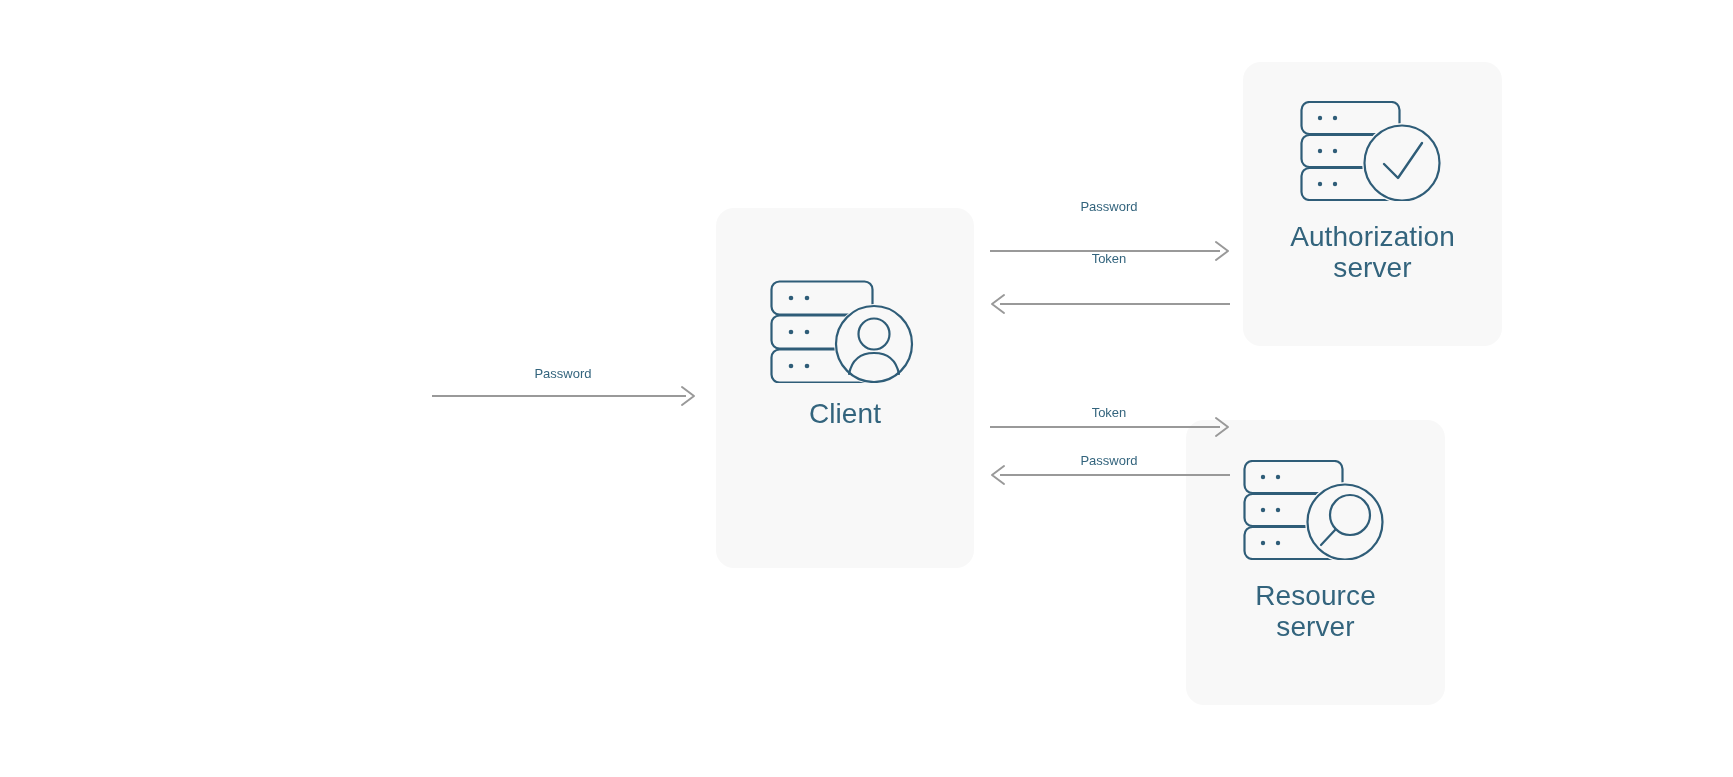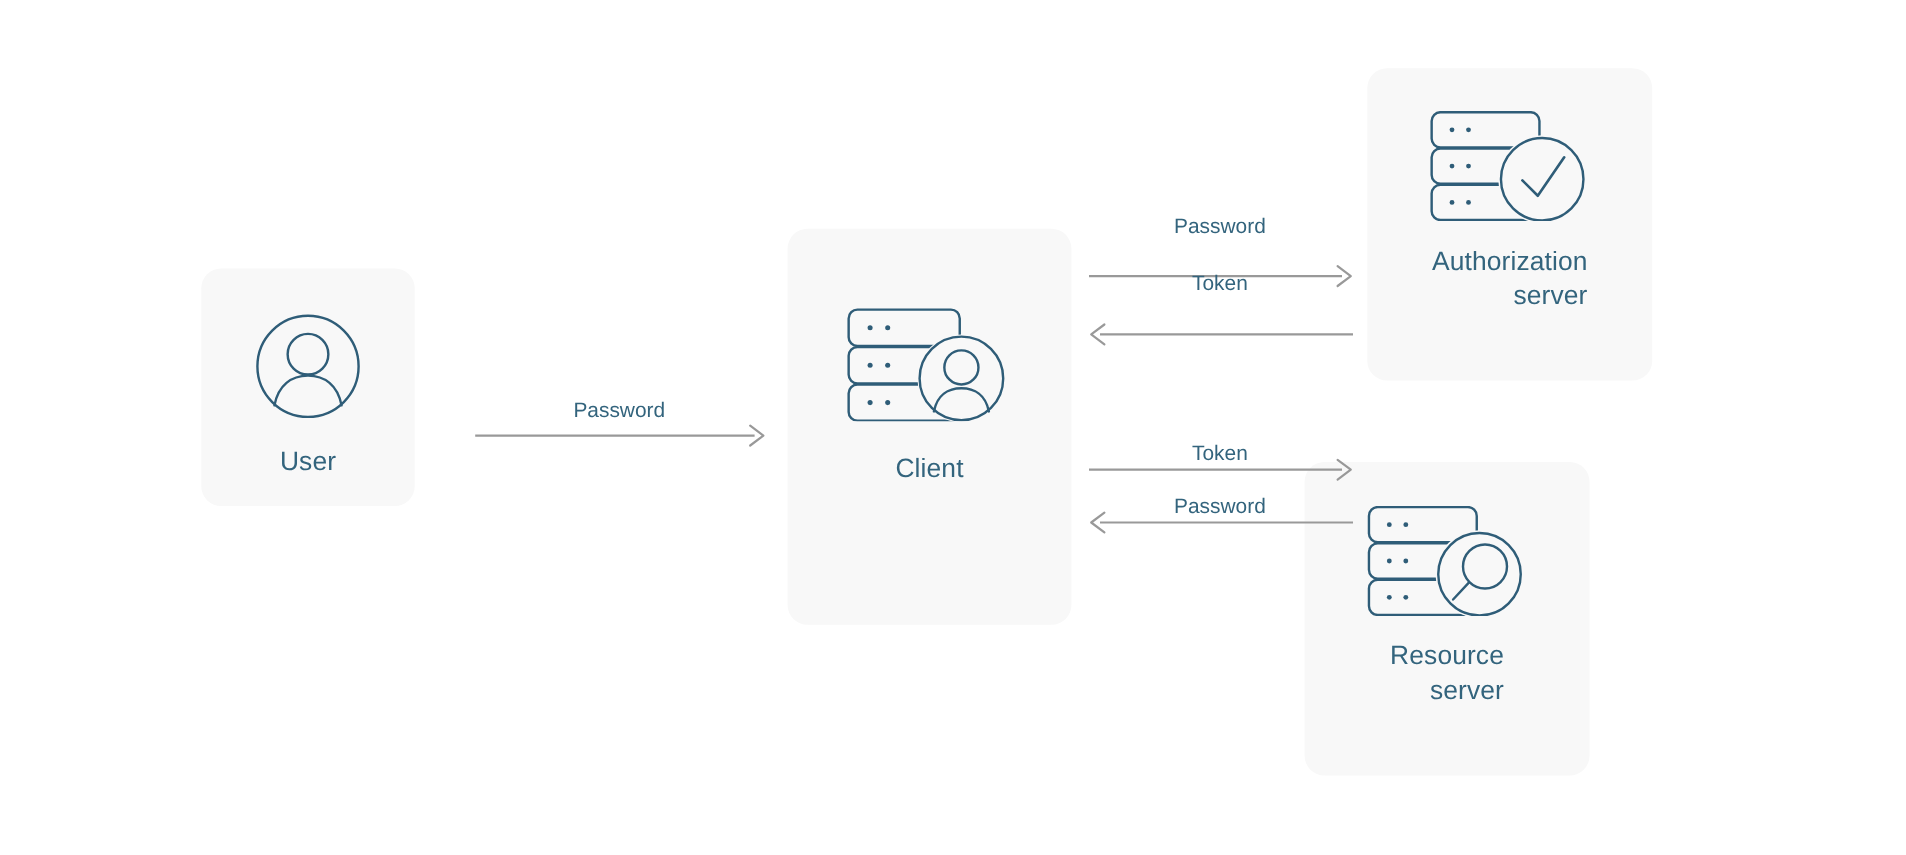--- a/index.html
+++ b/index.html
@@ -31,41 +31,41 @@
     display: flex;
     flex-direction: column;
     align-items: center;
     justify-content: flex-start;
   }
   .node-icon {
     display: block;
   }
   .node-label {
     color: #33647d;
-    font-size: 24px;
+    font-size: 28px;
     line-height: 31px;
-    text-align: right;
+    text-align: center;
     letter-spacing: 0.1px;
     white-space: pre-line;
   }
 
   
   #node-user {
     left: 183px; top: 244px;
     width: 194px; height: 216px;
   }
   #node-user .node-icon { margin-top: 40px; }
   #node-user .node-label { margin-top: 17px; }
 
   #node-client {
     left: 716px; top: 208px;
     width: 258px; height: 360px;
   }
   #node-client .node-icon { margin-top: 72px; }
-  #node-client .node-label { margin-top: 23px; }
+  #node-client .node-label { margin-top: 11px; }
 
   #node-authorization-server {
     left: 1243px; top: 62px;
     width: 259px; height: 284px;
   }
   #node-authorization-server .node-icon { margin-top: 39px; }
   #node-authorization-server .node-label { margin-top: 16px; }
 
   #node-resource-server {
     left: 1186px; top: 420px;
@@ -75,21 +75,21 @@
   #node-resource-server .node-label { margin-top: 16px; }
 
   
   .connector {
     position: absolute;
     display: block;
   }
   .edge-label {
     position: absolute;
     color: #33647d;
-    font-size: 19px;
+    font-size: 13px;
     line-height: 24px;
     text-align: center;
     white-space: nowrap;
   }
 
   #edge-user-client        { left: 428px;  top: 384px; width: 272px; height: 24px; }
   #label-user-client       { left: 432px;  top: 362px; width: 262px; }
 
   #edge-client-auth-password  { left: 986px; top: 239px; width: 248px; height: 24px; }
   #label-client-auth-password { left: 990px; top: 195px; width: 238px; }
@@ -101,30 +101,20 @@
   #label-client-res-token     { left: 990px; top: 401px; width: 238px; }
 
   #edge-res-client-password   { left: 986px; top: 463px; width: 248px; height: 24px; }
   #label-res-client-password  { left: 990px; top: 449px; width: 238px; }
 </style>
 </head>
 <body>
 
 <div id="diagram">
 
-  <div class="node" id="node-user">
-    <span class="node-icon">
-      <svg width="98" height="98" viewBox="0 0 98 98" fill="none">
-        <circle cx="49" cy="49" r="46" stroke="#2f5d78" stroke-width="2.2" fill="none"></circle>
-        <circle cx="49" cy="38" r="18.5" stroke="#2f5d78" stroke-width="2.2" fill="none"></circle>
-        <path d="M18.5 84.5 C22 66 34 57.5 49 57.5 C64 57.5 76 66 79.5 84.5" stroke="#2f5d78" stroke-width="2.2" fill="none" stroke-linecap="round"></path>
-      </svg>
-    </span>
-    <span class="node-label">User</span>
-  </div>
 
   <div class="node" id="node-client">
     <span class="node-icon">
       <svg width="152" height="103" viewBox="0 0 152 103" fill="none">
 
         <path d="M2.5 9.5 a8 8 0 0 1 8-8 h85 a8 8 0 0 1 8 8 v17 a8 8 0 0 1 -8 8 h-85 a8 8 0 0 1 -8 -8 z" stroke="#2f5d78" stroke-width="2.2" fill="none"></path>
         <circle cx="22" cy="18" r="2.3" fill="#2f5d78"></circle>
         <circle cx="38" cy="18" r="2.3" fill="#2f5d78"></circle>
 
         <path d="M2.5 43.5 a8 8 0 0 1 8-8 h85 a8 8 0 0 1 8 8 v17 a8 8 0 0 1 -8 8 h-85 a8 8 0 0 1 -8 -8 z" stroke="#2f5d78" stroke-width="2.2" fill="none"></path>

